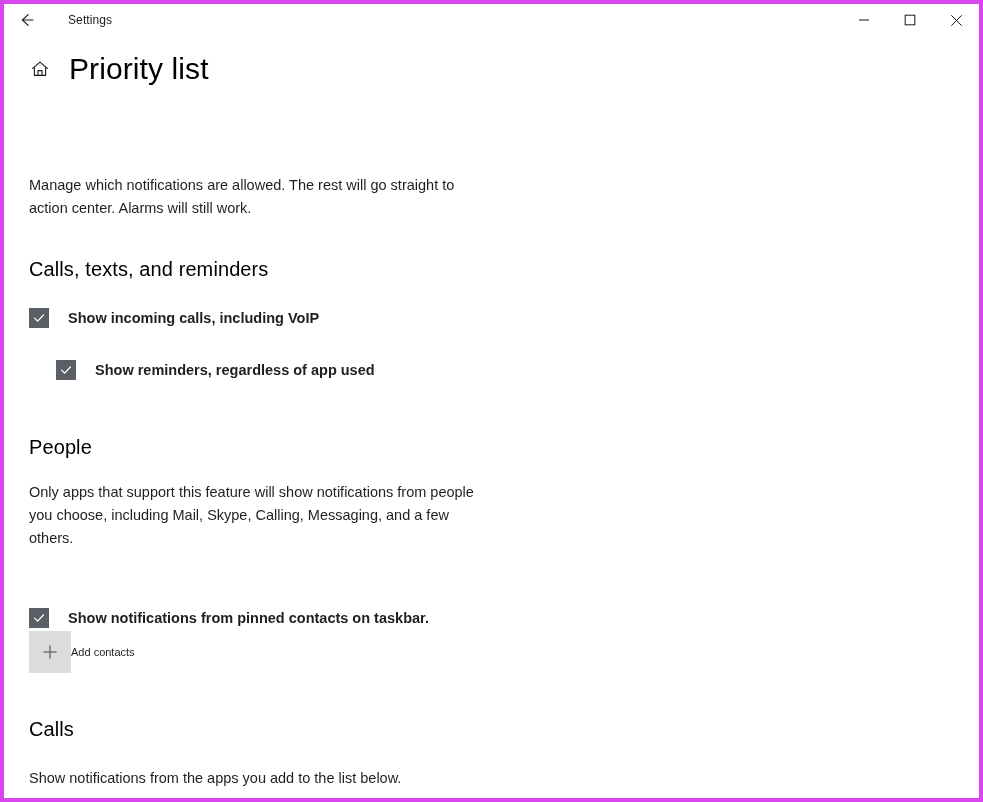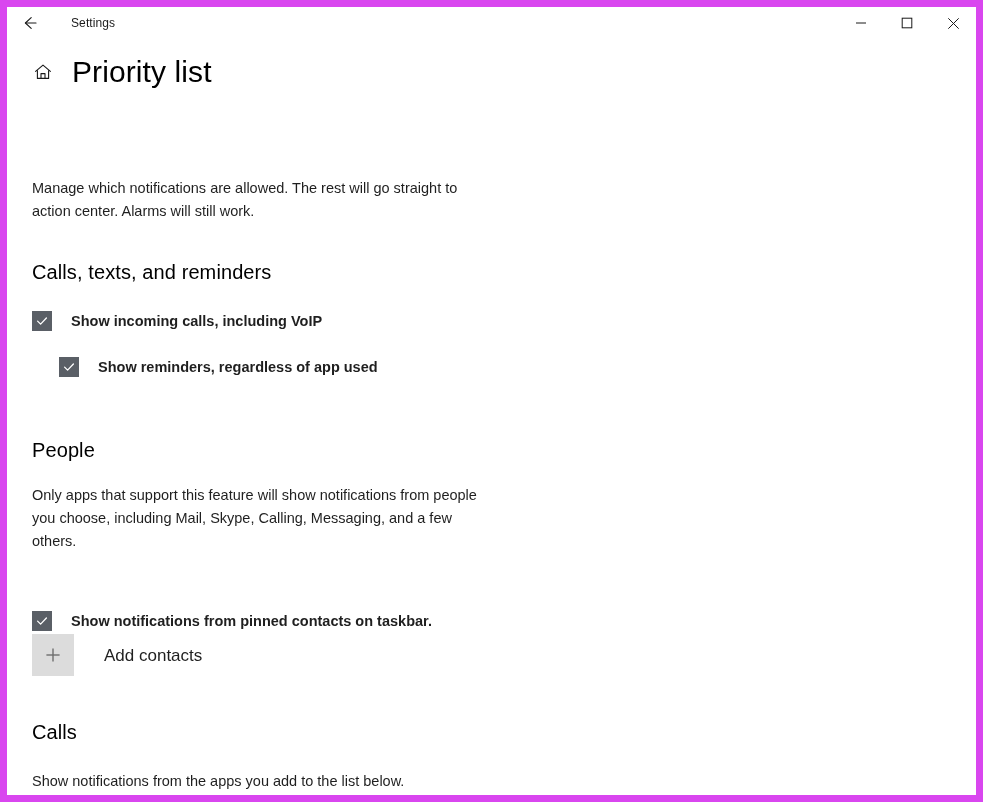--- a/index.html
+++ b/index.html
@@ -10,21 +10,21 @@
   body {
     font-family: "Liberation Sans", sans-serif;
     -webkit-font-smoothing: antialiased;
   }
 
   .window {
     position: relative;
     width: 983px;
     height: 802px;
     background: #ffffff;
-    border: 7px solid #d946ef;
+    border: 4px solid #d946ef;
     box-sizing: border-box;
     overflow: hidden;
   }
 
   
   .titlebar {
     position: absolute;
     top: 0;
     left: 0;
     right: 0;
@@ -142,21 +142,21 @@
   .checkrow-label {
     font-size: 14.5px;
     color: #1f1f1f;
     margin-left: 19px;
     line-height: 20px;
     white-space: nowrap;
     font-weight: bold;
   }
 
   .row-calls    { top: 154px; }
-  .row-reminders{ top: 200px; padding-left: 27px; }
+  .row-reminders{ top: 206px; padding-left: 27px; }
 
   .sec-people-heading { position: absolute; top: 283px; left: 0; }
   .people-desc  { position: absolute; top: 327px; left: 0; }
   .row-pinned   { top: 428px; margin-top: 26px; }
 
   .add-contacts {
     position: absolute;
     top: 477px;
     left: 0;
     display: flex;
@@ -166,23 +166,22 @@
     width: 42px;
     height: 42px;
     background: #dcdcdc;
     display: flex;
     align-items: center;
     justify-content: center;
     flex: none;
   }
   .add-tile svg { display: block; }
   .add-label {
-    font-size: 17px;
+    font-size: 11px;
     color: #1f1f1f;
-    margin-left: 30px;
     line-height: 1;
   }
 
   .sec-apps-heading { position: absolute; top: 565px; left: 0; }
   .apps-desc { position: absolute; top: 613px; left: 0; }
 </style>
 </head>
 <body>
 
 <div class="window">

